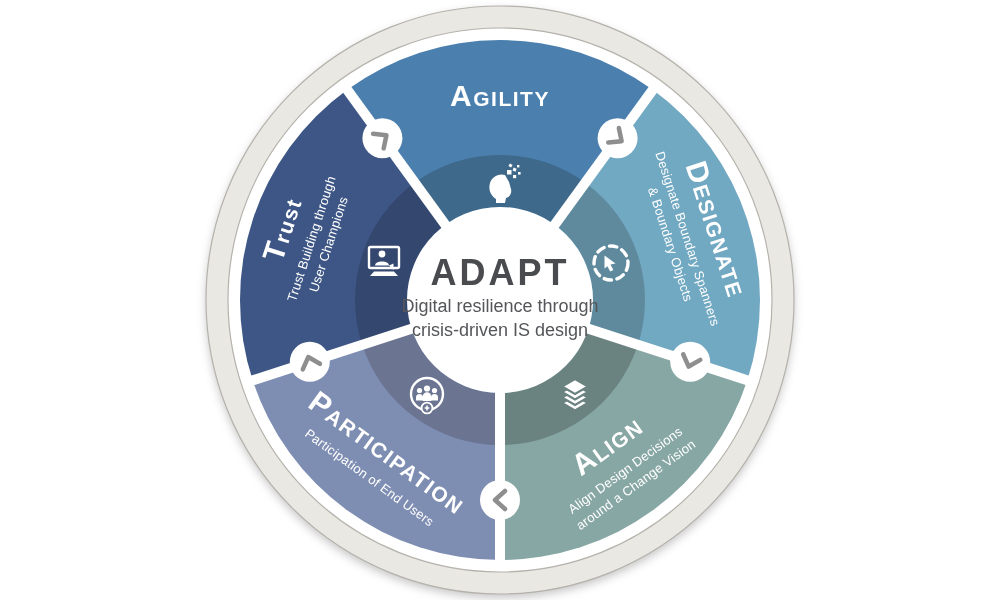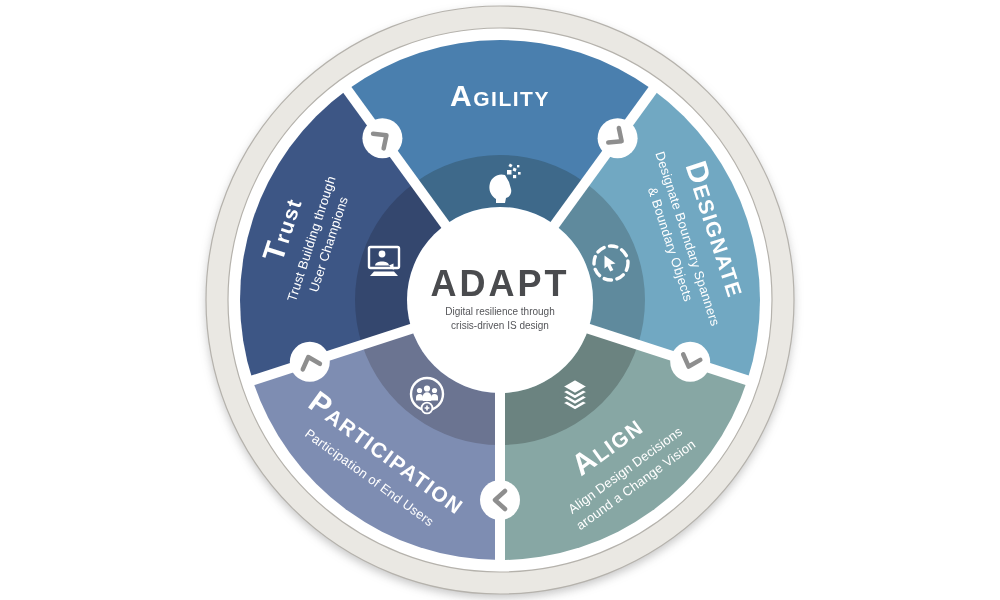--- a/index.html
+++ b/index.html
@@ -12,21 +12,21 @@
              transform:translate(-50%,-50%) rotate(var(--rot));pointer-events:none;}
   .seg-title{font-weight:bold;letter-spacing:1.5px;line-height:1;}
   .seg-title .cap{font-size:30px;}
   .seg-title .rest{font-size:21px;}
   .seg-sub{margin-top:7px;font-size:13px;line-height:1.4;letter-spacing:.2px;
            white-space:pre-line;}
   
   .center-label{position:absolute;left:500px;top:297px;width:230px;text-align:center;
                 transform:translate(-50%,-50%);pointer-events:none;}
   .center-title{font-size:36px;font-weight:bold;letter-spacing:3px;color:#4a4b4e;}
-  .center-sub{font-size:10px;line-height:1.35;color:#55565a;
+  .center-sub{font-size:18px;line-height:1.35;color:#55565a;
               white-space:pre-line;}
 </style>
 </head>
 <body>
 
 <div class="stage">
 
   <svg class="wheel" width="1000" height="600" viewBox="0 0 1000 600">
 
     <circle class="outer-ring" cx="500" cy="300" r="294" stroke-width="1.2" fill="#EAE8E3"></circle>

